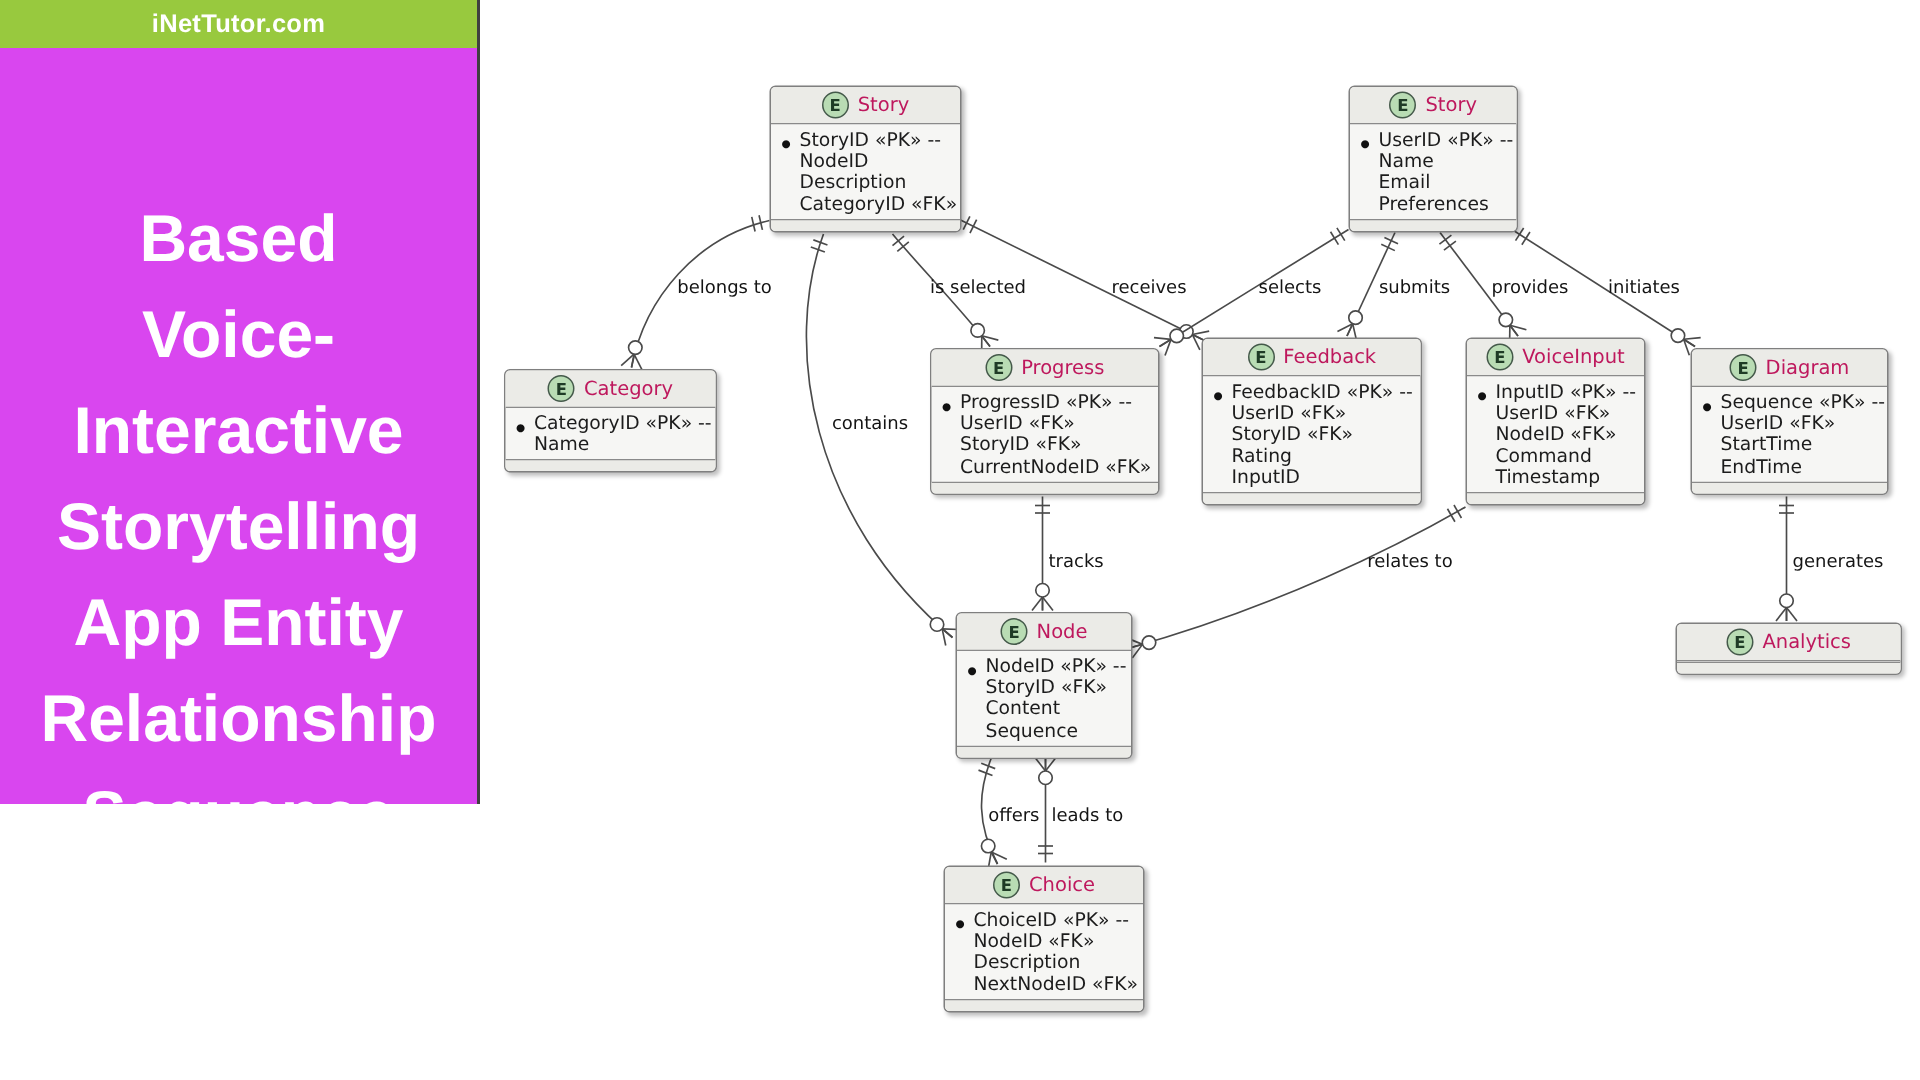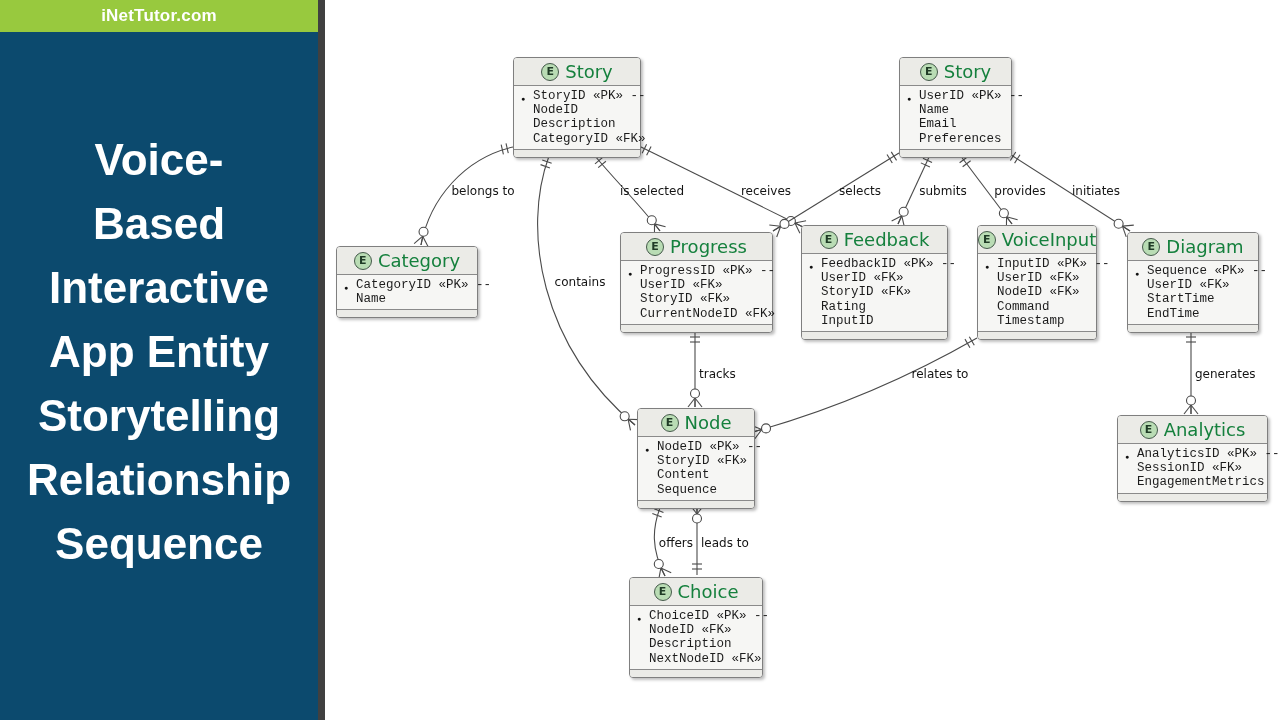--- a/index.html
+++ b/index.html
@@ -1,60 +1,60 @@
 <!DOCTYPE html>
 <html><head>
 <meta charset="utf-8">
 <style>
   html,body{margin:0;padding:0;}
   .stage{position:relative;width:1280px;height:720px;background:#ffffff;overflow:hidden;font-family:"DejaVu Sans",sans-serif;}
 
   
-  .sidebar{position:absolute;left:0;top:0;width:318px;height:720px;background:#0c4a6e;border-right:7px solid #404040;z-index:5;}
+  .sidebar{position:absolute;left:0;top:0;width:318px;height:536px;background:#d946ef;border-right:2px solid #404040;z-index:5;}
   .brandbar{height:32px;background:#98c93e;display:flex;align-items:center;justify-content:center;}
   .brand-text{color:#ffffff;font:bold 17px "Liberation Sans",sans-serif;letter-spacing:.2px;}
   .sidebar-title{margin-top:96px;text-align:center;color:#ffffff;font:bold 44px/64px "Liberation Sans",sans-serif;}
 
   
   .canvas{position:absolute;left:320px;top:0;right:0;bottom:0;}
   svg.rels{position:absolute;left:-320px;top:0;width:1280px;height:720px;z-index:1;}
   .rel-line{fill:none;stroke:#4a4a4a;stroke-width:1.1px;}
   .rel-mark{stroke:#4a4a4a;stroke-width:1.1px;fill:none;}
   .rel-circle{stroke:#4a4a4a;stroke-width:1.1px;fill:#ffffff;}
   .rel-label{font-family:"DejaVu Sans",sans-serif;font-size:12px;fill:#141414;}
 
   
   .entity{position:absolute;z-index:2;background:#f6f6f4;border:1px solid #7f7f7f;border-radius:4px;
           box-shadow:2px 2px 3px rgba(0,0,0,.25);}
   .entity-header{display:flex;align-items:center;justify-content:center;gap:6px;padding:3px 6px;
           background:#ebebe7;border-bottom:1px solid #8a8a8a;border-radius:3px 3px 0 0;}
   .e-spot{flex:none;width:16px;height:16px;border-radius:50%;background:#b9dcb4;border:1.5px solid #44594a;
           display:flex;align-items:center;justify-content:center;}
   .e-letter{font-size:11px;font-weight:bold;color:#1f3b26;line-height:1;}
-  .entity-name{font-size:18px;color:#15803d;white-space:nowrap;}
-  .entity-body{padding:3px 8px 3px 19px;font-family:Liberation Mono, monospace;}
+  .entity-name{font-size:13px;color:#be185d;white-space:nowrap;}
+  .entity-body{padding:3px 8px 3px 19px;}
   .attr{position:relative;font-size:12.5px;line-height:14.2px;color:#1c1c1c;white-space:nowrap;}
   .attr.pk::before{content:"●";position:absolute;left:-12px;top:3px;font-size:7px;color:#111;}
   .entity-footer{height:7px;background:#ebebe7;border-top:1px solid #8a8a8a;border-radius:0 0 3px 3px;}
 </style>
 </head>
 <body>
 
 <div class="stage">
 
   <div class="sidebar">
     <div class="brandbar">
       <span class="brand-text">iNetTutor.com</span>
     </div>
     <div class="sidebar-title">
+        <div>Based</div>
         <div>Voice-</div>
-        <div>Based</div>
         <div>Interactive</div>
+        <div>Storytelling</div>
         <div>App Entity</div>
-        <div>Storytelling</div>
         <div>Relationship</div>
         <div>Sequence</div>
       </div>
   </div>
 
   <div class="canvas">
     <svg class="rels" id="rel-svg" viewBox="0 0 1280 720" xmlns="http://www.w3.org/2000/svg">
         <path d="M513,147 C465,158 430,198 421,245" class="rel-line"></path>
         <line x1="508.2684868704773" y1="153.21391853061775" x2="506.0347253071834" y2="143.46659534533498" class="rel-mark"></line>
         <line x1="503.39482527783593" y1="154.33079931226473" x2="501.161063714542" y2="144.58347612698196" class="rel-mark"></line>
@@ -280,25 +280,20 @@
         </div>
       <div class="entity-footer"></div>
     </div>
       <div class="entity" style="left: 797px; top: 415px; width: 149px;">
       <div class="entity-header">
         <span class="e-spot">
           <span class="e-letter">E</span>
         </span>
         <span class="entity-name">Analytics</span>
       </div>
-      <div class="entity-body">
-          <div class="attr pk">AnalyticsID «PK» --</div>
-          <div class="attr">SessionID «FK»</div>
-          <div class="attr">EngagementMetrics</div>
-        </div>
       <div class="entity-footer"></div>
     </div>
       <div class="entity" style="left: 309px; top: 577px; width: 132px;">
       <div class="entity-header">
         <span class="e-spot">
           <span class="e-letter">E</span>
         </span>
         <span class="entity-name">Choice</span>
       </div>
       <div class="entity-body">

